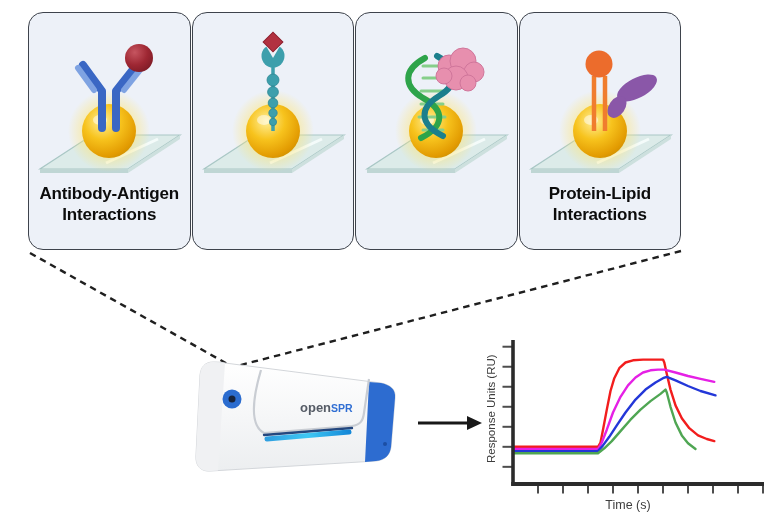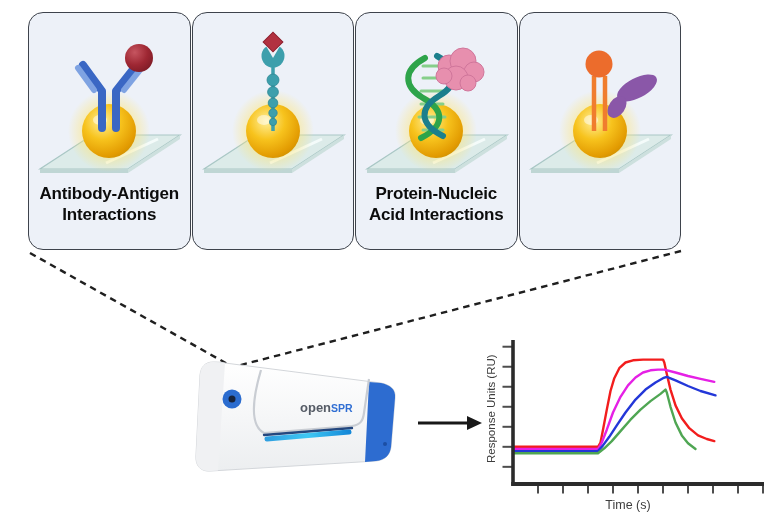--- a/index.html
+++ b/index.html
@@ -126,21 +126,20 @@
         </g>
         <g fill="#e78fae" stroke="#d0769b" stroke-width="1">
           <circle cx="88" cy="48" r="11"></circle>
             <circle cx="102" cy="43" r="13"></circle>
           <circle cx="113" cy="54" r="10"></circle>
             <circle cx="95" cy="60" r="12"></circle>
           <circle cx="107" cy="65" r="8"></circle>
             <circle cx="83" cy="58" r="8"></circle>
         </g>
       </svg>
-      <div class="panel-label">Protein-Nucleic Acid Interactions</div>
     </div>
 
     <div class="panel">
       <svg width="150" height="158" viewBox="0 0 150 158">
         <g>
           <polygon points="6,151 94,151 146,117 58,117" fill="#dcebe9" stroke="#a9c7c5" stroke-width="1.2"></polygon>
           <polygon points="6,151 94,151 94,155 6,155" fill="#bfd6d4"></polygon>
           <polygon points="94,155 94,151 146,117 146,121" fill="#cde0de"></polygon>
           <line x1="72" y1="145" x2="124" y2="121" stroke="#f4fbfa" stroke-width="3"></line>
         </g>
@@ -150,20 +149,21 @@
         <g>
           <line x1="69" y1="113" x2="69" y2="58" stroke="#f07d2e" stroke-width="4.5"></line>
           <line x1="80" y1="113" x2="80" y2="58" stroke="#f07d2e" stroke-width="4.5"></line>
           <circle cx="74" cy="46" r="13.5" fill="#ec6c2c"></circle>
         </g>
         <g fill="#8a57a8">
           <ellipse cx="112" cy="70" rx="22" ry="10" transform="rotate(-28 112 70)"></ellipse>
           <ellipse cx="92" cy="89" rx="12" ry="8" transform="rotate(-55 92 89)"></ellipse>
         </g>
       </svg>
+      <div class="panel-label">Protein-Lipid Interactions</div>
     </div>
   </div>
 
   <svg class="abs" style="left:0;top:0" width="768" height="526">
     <line x1="30" y1="253" x2="231" y2="366" stroke="#1f1f1f" stroke-width="2.4" stroke-dasharray="6.5 5"></line>
     <line x1="681" y1="251" x2="237" y2="366" stroke="#1f1f1f" stroke-width="2.4" stroke-dasharray="6.5 5"></line>
   </svg>
 
   <svg class="abs" style="left:180px;top:356px" width="220" height="125" viewBox="0 0 220 125">
     <path d="M33,6 C25,6 21,11 20,19 L16,99 C15,110 21,116 31,115 L196,105 C205,104 210,99 211,91 L215,42 C216,33 210,29 201,27 L45,7 C41,6 37,6 33,6 Z" fill="url(#bodyG)" stroke="#d3d6da" stroke-width="1"></path>

